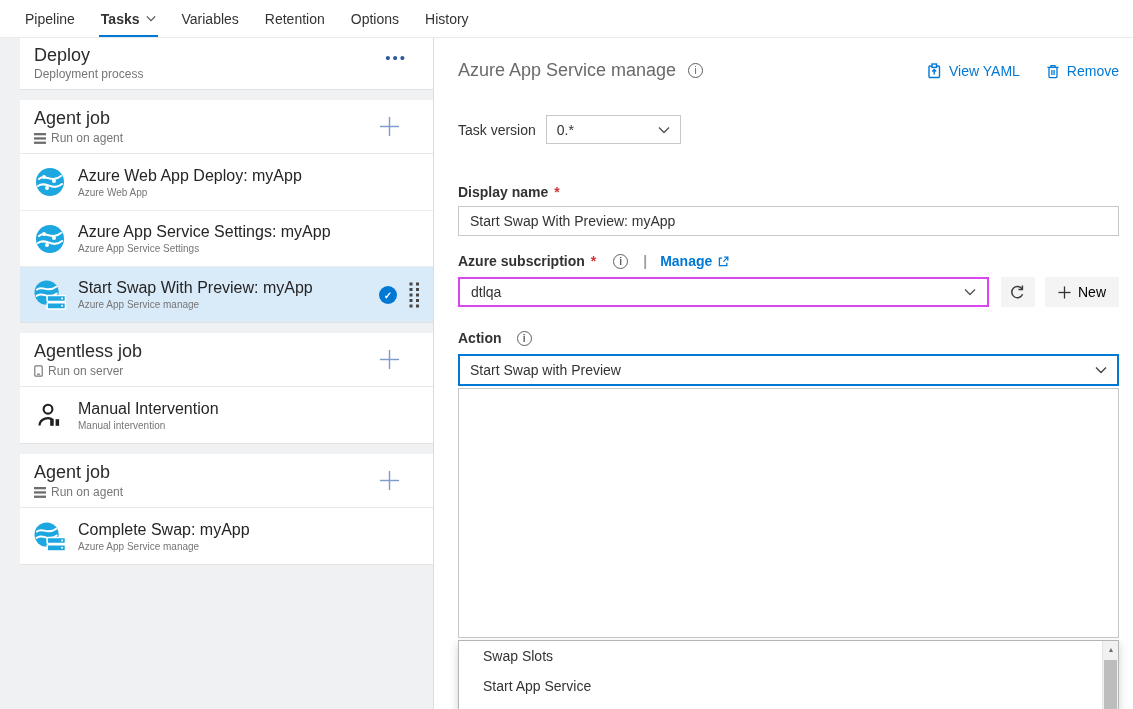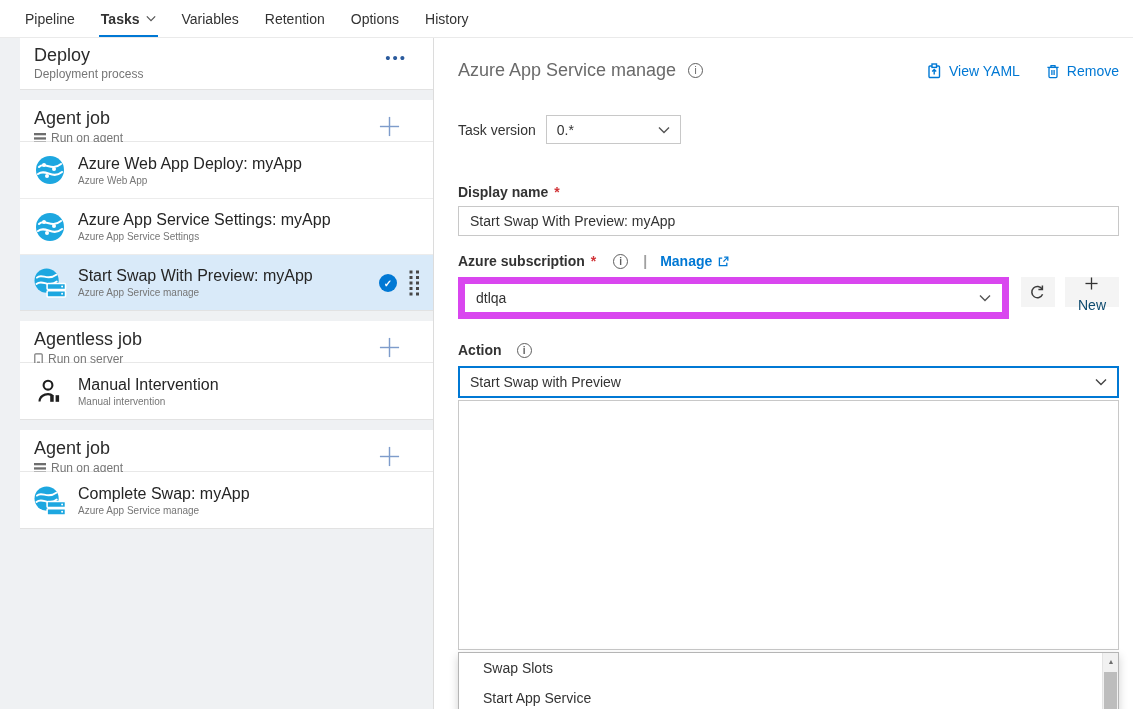--- a/index.html
+++ b/index.html
@@ -19,21 +19,21 @@
 
   
   .card { background: #fff; border-bottom: 1px solid #e2e2e2; }
   .gap { height: 10px; }
   .process-card { height: 52px; padding: 7px 14px; position: relative; }
   .process-title { font-size: 18px; color: #2b2b2b; }
   .process-sub { font-size: 12px; color: #767676; margin-top: 1px; }
   .more-btn { position: absolute; right: 26px; top: 12px; color: #2b5b9d; font-size: 15px; letter-spacing: 2px; cursor: pointer; line-height: 1; }
   .more-btn::before { content: "\2022\2022\2022"; }
 
-  .job-header { height: 42px; padding: 8px 14px; position: relative; border-bottom: 1px solid #e8e8e8; background:#fff; }
+  .job-header { height: 54px; padding: 8px 14px; position: relative; border-bottom: 1px solid #e8e8e8; background:#fff; }
   .job-title { font-size: 18px; color: #2b2b2b; }
   .job-sub { font-size: 12px; color: #767676; margin-top: 2px; display: flex; align-items: center; gap: 5px; }
   .add-btn { position: absolute; right: 32px; top: 15px; cursor: pointer; }
 
   .task-row { height: 56px; display: flex; align-items: center; padding: 0 12px; background: #fff; position: relative; cursor: pointer; }
   .task-row + .task-row { border-top: 1px solid #ececec; }
   .task-row.selected { background: #d9eaf9; }
   .task-icon { width: 36px; display: flex; justify-content: center; flex-shrink: 0; }
   .task-text { margin-left: 10px; min-width: 0; }
   .task-title { font-size: 16px; color: #252525; white-space: nowrap; }
@@ -60,24 +60,24 @@
   .field-label { display: flex; align-items: center; gap: 5px; color: #333; font-weight: bold; }
   .req { color: #d13438; margin-left: 1px; }
   .dn-label { margin-top: 40px; }
   .text-input { margin-top: 6px; width: 100%; height: 30px; border: 1px solid #c8c8c8; padding: 0 11px; font-size: 14px; font-family: "Liberation Sans", sans-serif; color: #333; background: #fff; }
 
   .sub-label { margin-top: 17px; }
   .sub-label .sep { color: #a0a0a0; margin: 0 8px 0 10px; }
   .sub-label .info-icon { margin-left: 12px; }
   .manage-link { color: #0078d4; display: flex; align-items: center; gap: 6px; cursor: pointer; }
   .sub-row { margin-top: 8px; display: flex; align-items: stretch; }
-  .combo { flex: 1; height: 42px; border: 7px solid #d946ef; display: flex; align-items: center; padding: 0 11px; background: #fff; cursor: pointer; }
+  .combo { flex: 1; height: 30px; border: 2px solid #d946ef; display: flex; align-items: center; padding: 0 11px; background: #fff; cursor: pointer; }
   .combo .val { flex: 1; color: #333; }
   .icon-btn { width: 34px; height: 30px; margin-left: 12px; background: #f4f4f4; display: flex; align-items: center; justify-content: center; cursor: pointer; border: none; }
-  .new-btn { height: 30px; margin-left: 10px; background: #f4f4f4; display: flex; align-items: center; gap: 7px; padding: 0 13px; cursor: pointer; border: none; font-size: 14px; color: #0c4a6e; font-family: "Liberation Sans", sans-serif; flex-direction: column; }
+  .new-btn { height: 30px; margin-left: 10px; background: #f4f4f4; display: flex; align-items: center; gap: 7px; padding: 0 13px; cursor: pointer; border: none; font-size: 14px; color: #000000; font-family: "Liberation Sans", sans-serif; }
 
   .action-label { margin-top: 23px; }
   .action-wrap { position: relative; margin-top: 8px; }
   .combo.focused { border: 2px solid #0078d4; height: 32px; padding: 0 10px; }
 
   .dropdown { position: absolute; top: calc(100% + 2px); left: 0; right: 0; height: 242px; background: #fff; border: 1px solid #b5b5b5; box-shadow: 0 4px 9px rgba(0,0,0,.18); z-index: 10; }
   .dd-items { position: absolute; inset: 0 16px 0 0; }
   .dd-item { height: 30px; line-height: 30px; padding-left: 24px; font-size: 14px; color: #333; cursor: pointer; white-space: nowrap; }
   .scrollbar { position: absolute; top: 0; right: 0; bottom: 0; width: 16px; background: #f1f1f1; border-left: 1px solid #e4e4e4; }
   .sb-arrow { position: absolute; left: 0; width: 16px; height: 16px; display: flex; align-items: center; justify-content: center; font-size: 7px; color: #6e6e6e; cursor: pointer; }

